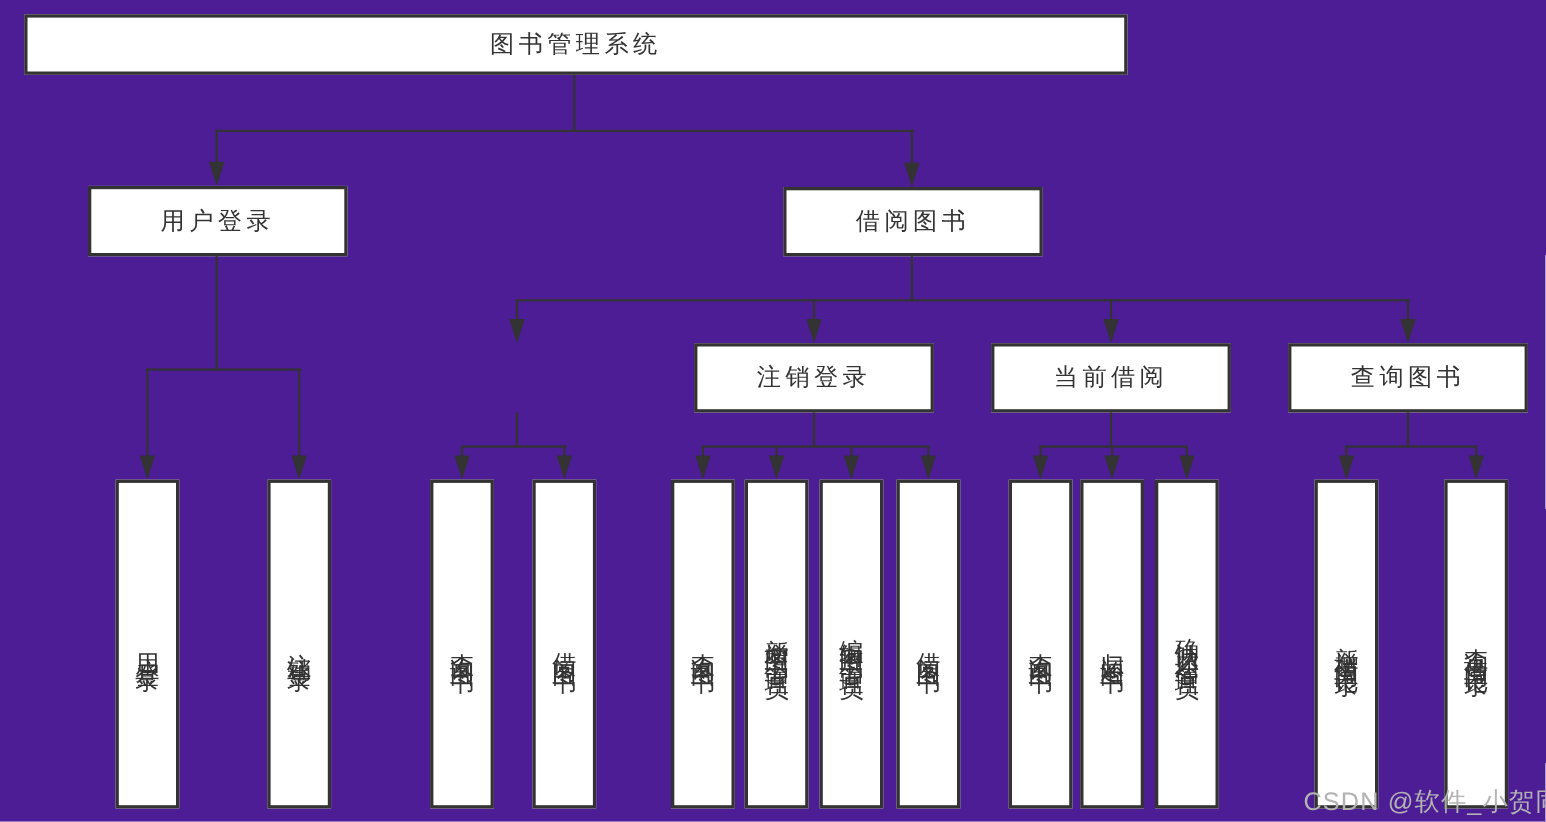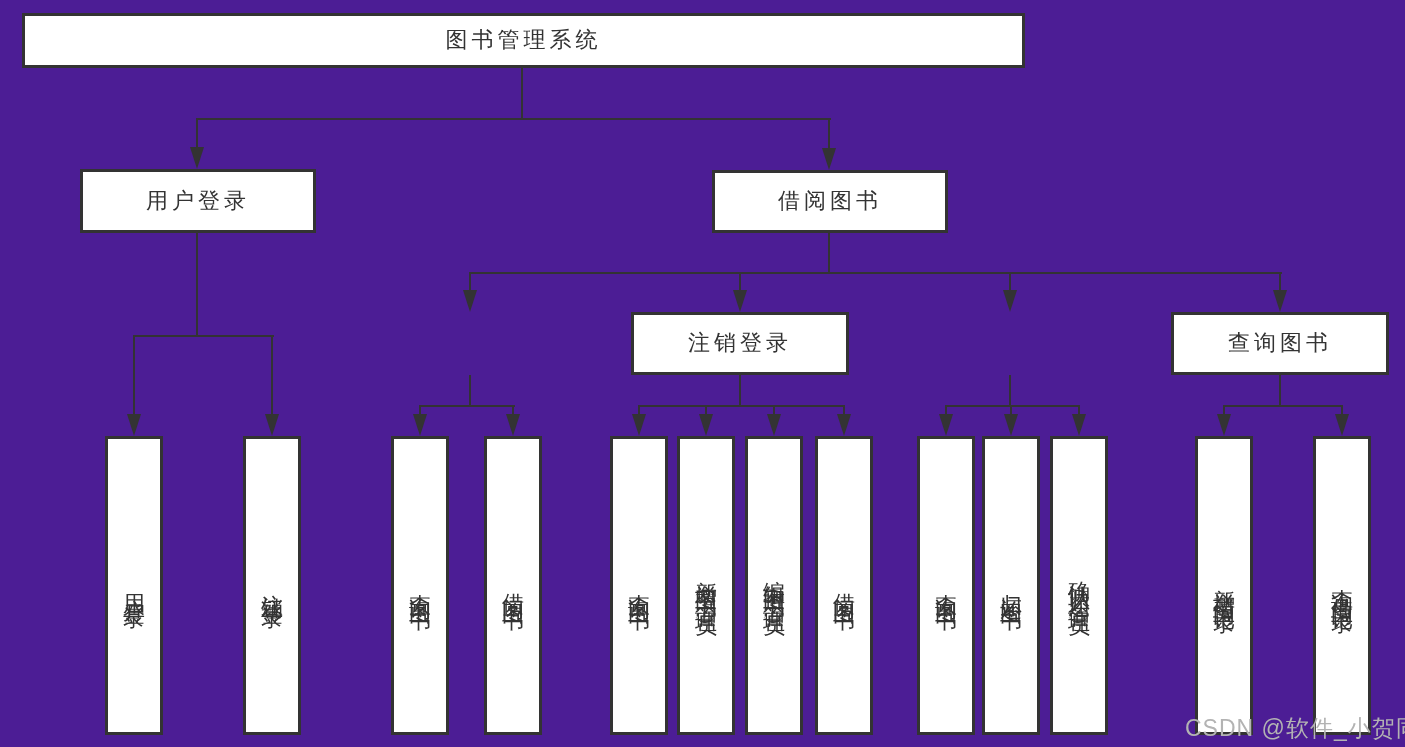--- a/index.html
+++ b/index.html
@@ -53,20 +53,21 @@
   <div class="vl" style="left:469px;top:272px;height:23px"></div>
   <div class="ar" style="left:463px;top:290px"></div>
   <div class="vl" style="left:739px;top:272px;height:23px"></div>
   <div class="ar" style="left:733px;top:290px"></div>
   <div class="vl" style="left:1009px;top:272px;height:23px"></div>
   <div class="ar" style="left:1003px;top:290px"></div>
   <div class="vl" style="left:1279px;top:272px;height:23px"></div>
   <div class="ar" style="left:1273px;top:290px"></div>
 
   <div class="box" style="left:631px;top:312px;width:218px;height:63px">注销登录</div>
+  <div class="box" style="left:901px;top:312px;width:218px;height:63px">当前借阅</div>
   <div class="box" style="left:1171px;top:312px;width:218px;height:63px">查询图书</div>
 
   <div class="vl" style="left:196px;top:233px;height:104px"></div>
   <div class="hl" style="left:133px;top:335px;width:141px"></div>
   <div class="vl" style="left:133px;top:335px;height:83px"></div>
   <div class="ar" style="left:127px;top:414px"></div>
   <div class="vl" style="left:271px;top:335px;height:83px"></div>
   <div class="ar" style="left:265px;top:414px"></div>
 
   <div class="vl" style="left:469px;top:375px;height:32px"></div>

